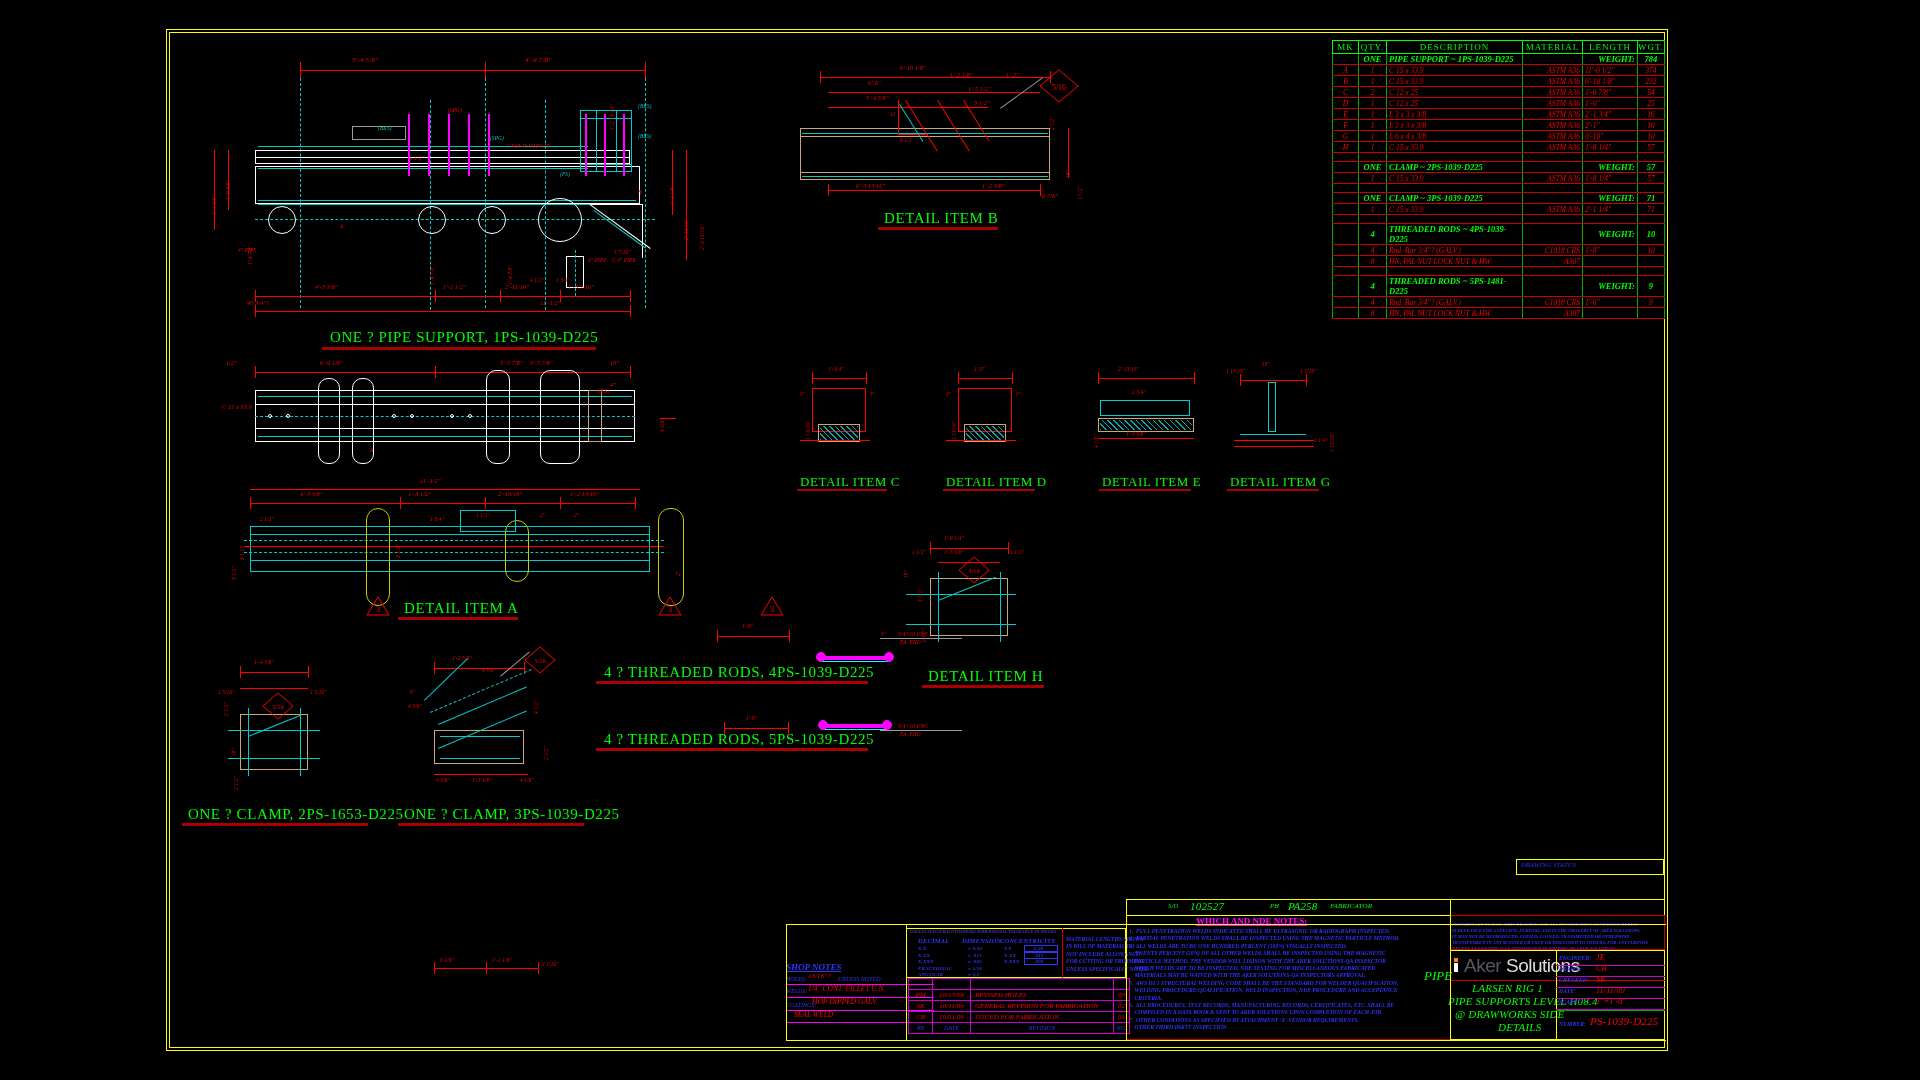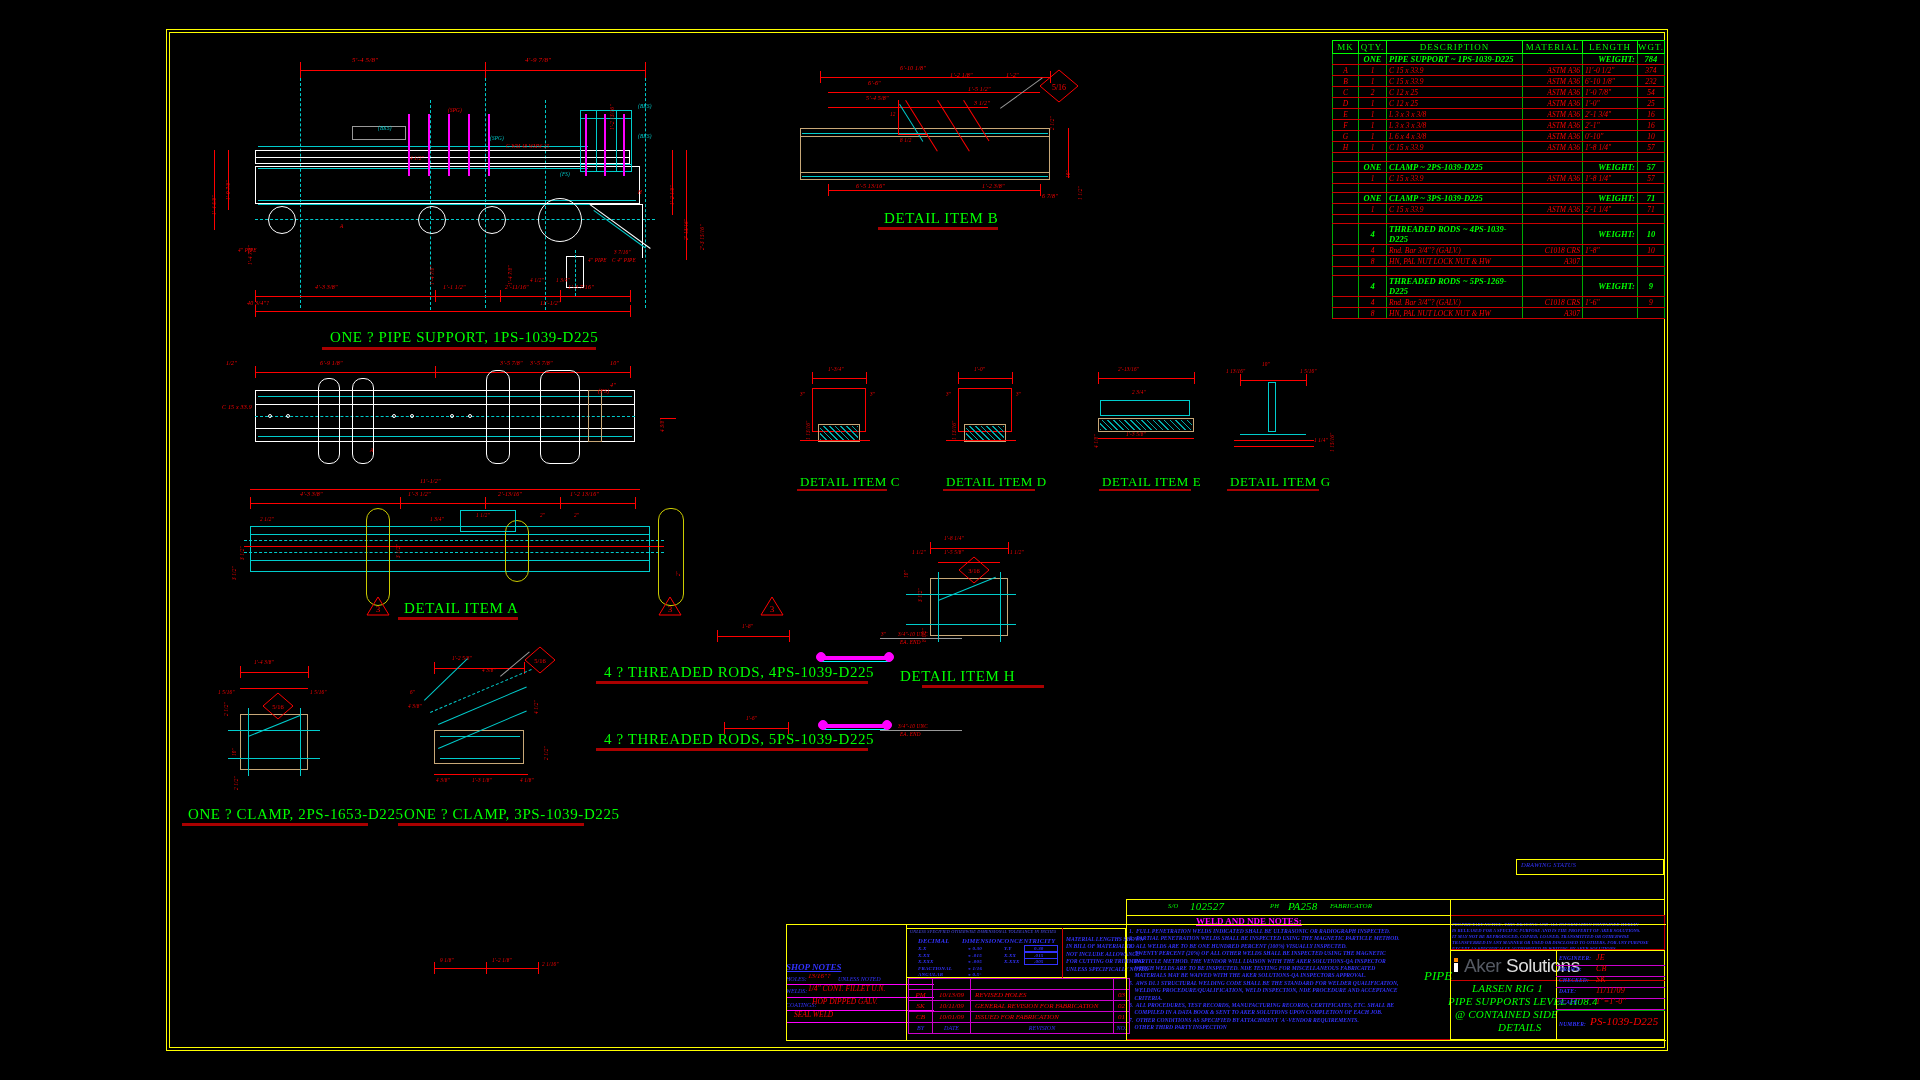--- a/index.html
+++ b/index.html
@@ -462,21 +462,21 @@
       <svg width="32" height="28" viewBox="0 0 32 28">
         <polygon points="16,1 31,14 16,27 1,14" fill="none" stroke="#ff0000" stroke-width="1"></polygon>
         <text x="16" y="17" font-size="6.5" fill="#ff0000" text-anchor="middle" font-family="Liberation Serif">3/16</text>
       </svg>
     </div>
 
     <div class="txt red dim5 vert" style="left:904px;top:578px;transform:rotate(-90deg);">10"</div>
     <div class="txt red dim5 vert" style="left:918px;top:602px;transform:rotate(-90deg);">3 1/2"</div>
     <div class="txt red dim5 vert" style="left:922px;top:642px;transform:rotate(-90deg);">8 1/2"</div>
 
-    <div class="title-lbl" style="position:absolute;left:900px;top:668px;">DETAIL ITEM H</div>
+    <div class="title-lbl" style="position:absolute;left:928px;top:668px;">DETAIL ITEM H</div>
     <div class="title-ul" style="left:922px;top:685px;width:122px;"></div>
   </div>
 
   <div>
     <div class="ln hl red" style="left:717px;top:636px;width:72px;"></div>
     <div class="ln vl red" style="left:717px;top:630px;height:12px;"></div>
     <div class="ln vl red" style="left:789px;top:630px;height:12px;"></div>
     <div class="txt red dim5" style="left:742px;top:624px;">1'-8"</div>
     <div class="txt red dim5" style="left:881px;top:632px;">3"</div>
     <div class="txt red dim5" style="left:898px;top:632px;">3/4"-10 UNC</div>
@@ -764,21 +764,21 @@
             <td></td>
             <td></td>
             <td></td>
             <td></td>
             <td></td>
             <td></td>
           </tr>
           <tr>
             <td class="hdrow c"></td>
             <td class="hdrow c">4</td>
-            <td class="hdrow">THREADED RODS ~ 5PS-1269-D225</td>
+            <td class="hdrow">THREADED RODS ~ 5PS-1481-D225</td>
             <td class="hdrow"></td>
             <td class="hdrow r">WEIGHT:</td>
             <td class="hdrow c">9</td>
           </tr>
           <tr>
             <td class="c"></td>
             <td class="c">4</td>
             <td>Rnd. Bar 3/4"? (GALV.)</td>
             <td class="r">C1018 CRS</td>
             <td>1'-6"</td>
@@ -839,21 +839,21 @@
       <div class="txt" style="left:968px;top:972px;font-size:5px;color:#3333ff;font-weight:bold;">± 0.5°</div>
     </div>
   <div class="ln vl blu" style="left:1062px;top:928px;height:50px;border-left-color:#cc0000;"></div>
   <div class="notes-txt" style="left:1066px;top:936px;color:#3333ff;">MATERIAL LENGTHS SHOWN
 IN BILL OF MATERIAL DO
 NOT INCLUDE ALLOWANCE
 FOR CUTTING OR TRIMMING
 UNLESS SPECIFICALLY NOTED</div>
 
   <div class="tb-box" style="left:1126px;top:915px;width:325px;height:125px;border-color:#cc0000;"></div>
-  <div style="position:absolute;left:1196px;top:916px;color:#ff00ff;font-family:'Liberation Serif',serif;font-size:9px;text-decoration:underline;font-weight:bold;">WELD AND NDE NOTES:</div>
+  <div style="position:absolute;left:1196px;top:916px;color:#ff00ff;font-family:'Liberation Serif',serif;font-size:9px;text-decoration:underline;font-weight:bold;">WHICH AND NDE NOTES:</div>
   <div class="notes-txt" id="weld-notes" style="left:1129px;top:928px;color:#3333ff;width:320px;">1.  FULL PENETRATION WELDS INDICATED SHALL BE ULTRASONIC OR RADIOGRAPH INSPECTED.
 2.  PARTIAL PENETRATION WELDS SHALL BE INSPECTED USING THE MAGNETIC PARTICLE METHOD.
 3.  ALL WELDS ARE TO BE ONE HUNDRED PERCENT (100%) VISUALLY INSPECTED.
     TWENTY PERCENT (20%) OF ALL OTHER WELDS SHALL BE INSPECTED USING THE MAGNETIC
     PARTICLE METHOD. THE VENDOR WILL LIAISON WITH THE AKER SOLUTIONS-QA INSPECTOR
     WHICH WELDS ARE TO BE INSPECTED. NDE TESTING FOR MISCELLANEOUS FABRICATED
     MATERIALS MAY BE WAIVED WITH THE AKER SOLUTIONS-QA INSPECTORS APPROVAL.
 5.  AWS D1.1 STRUCTURAL WELDING CODE SHALL BE THE STANDARD FOR WELDER QUALIFICATION,
     WELDING PROCEDURE/QUALIFICATION, WELD INSPECTION, NDE PROCEDURE AND ACCEPTANCE
     CRITERIA.
@@ -925,21 +925,21 @@
   <div style="position:absolute;left:1454px;top:958px;width:9px;height:14px;">
     <div style="position:absolute;left:0;top:0;width:4px;height:4px;background:#ff8800;"></div>
     <div style="position:absolute;left:0;top:5px;width:4px;height:9px;background:#ffffff;"></div>
   </div>
   <div class="aker-logo" style="left:1464px;top:955px;font-size:19px;color:#555a63;font-weight:normal;">Aker</div>
   <div class="aker-logo" style="left:1506px;top:955px;font-size:19px;color:#dddddd;font-weight:normal;">Solutions</div>
   <div class="tb-line-r" style="left:1450px;top:980px;width:215px;"></div>
 
   <div class="txt grn" style="left:1472px;top:983px;font-size:11px;">LARSEN RIG 1</div>
   <div class="txt grn" style="left:1448px;top:996px;font-size:11px;">PIPE SUPPORTS LEVEL H08.4</div>
-  <div class="txt grn" style="left:1455px;top:1009px;font-size:11px;">@ CONTAINED SIDE</div>
+  <div class="txt grn" style="left:1455px;top:1009px;font-size:11px;">@ DRAWWORKS SIDE</div>
   <div class="txt grn" style="left:1498px;top:1022px;font-size:11px;">DETAILS</div>
 
   <div class="tb-vl-y" style="left:1556px;top:950px;height:90px;"></div>
   <div style="position:absolute;left:1556px;top:950px;width:109px;height:90px;">
     <div id="tb-fields">
         <div class="txt" style="left:3px;top:6px;font-size:5.5px;color:#3333ff;font-weight:bold;">ENGINEER:</div>
         <div class="txt" style="left:40px;top:4px;font-size:8px;color:#ff0000;">JE</div>
         <div class="tb-line-m" style="left:0px;top:15px;width:109px;"></div>
         <div class="txt" style="left:3px;top:17px;font-size:5.5px;color:#3333ff;font-weight:bold;">DRAWN:</div>
         <div class="txt" style="left:40px;top:15px;font-size:8px;color:#ff0000;">CB</div>

